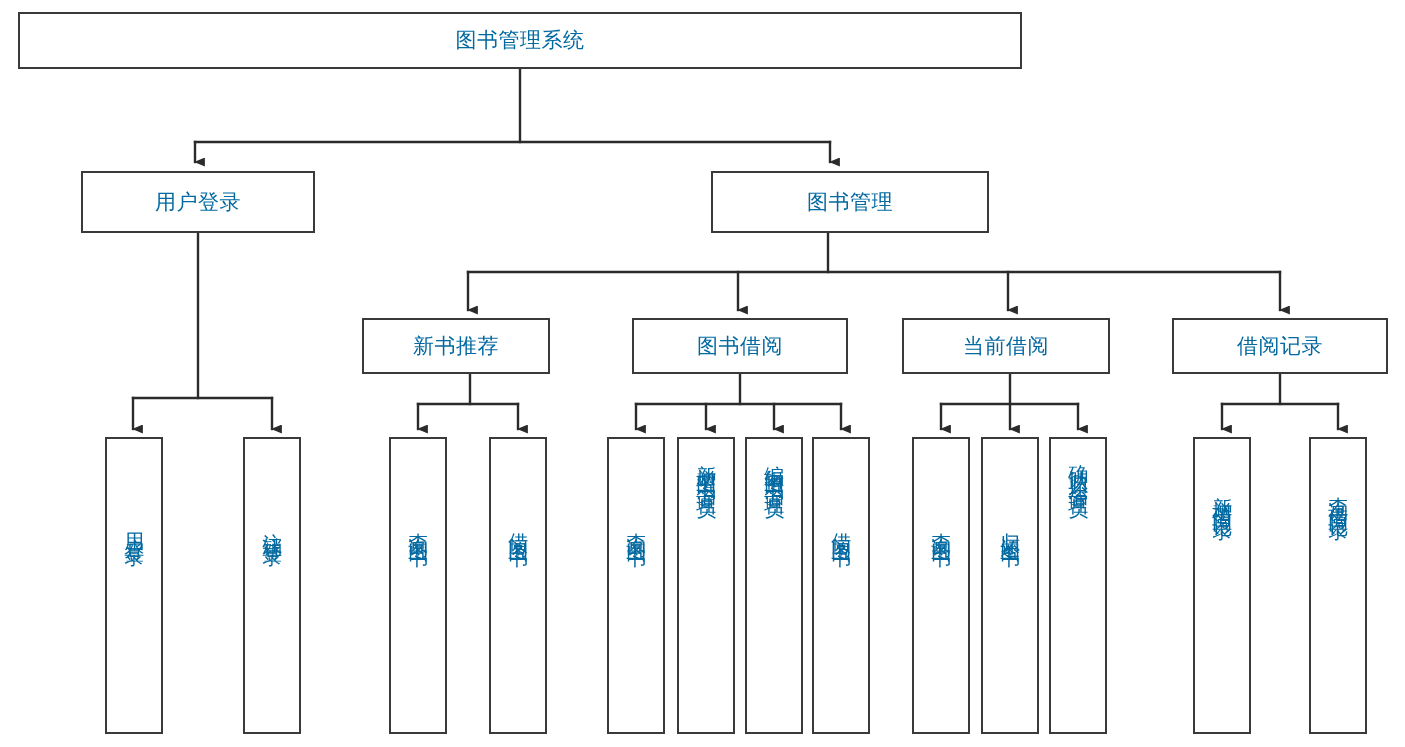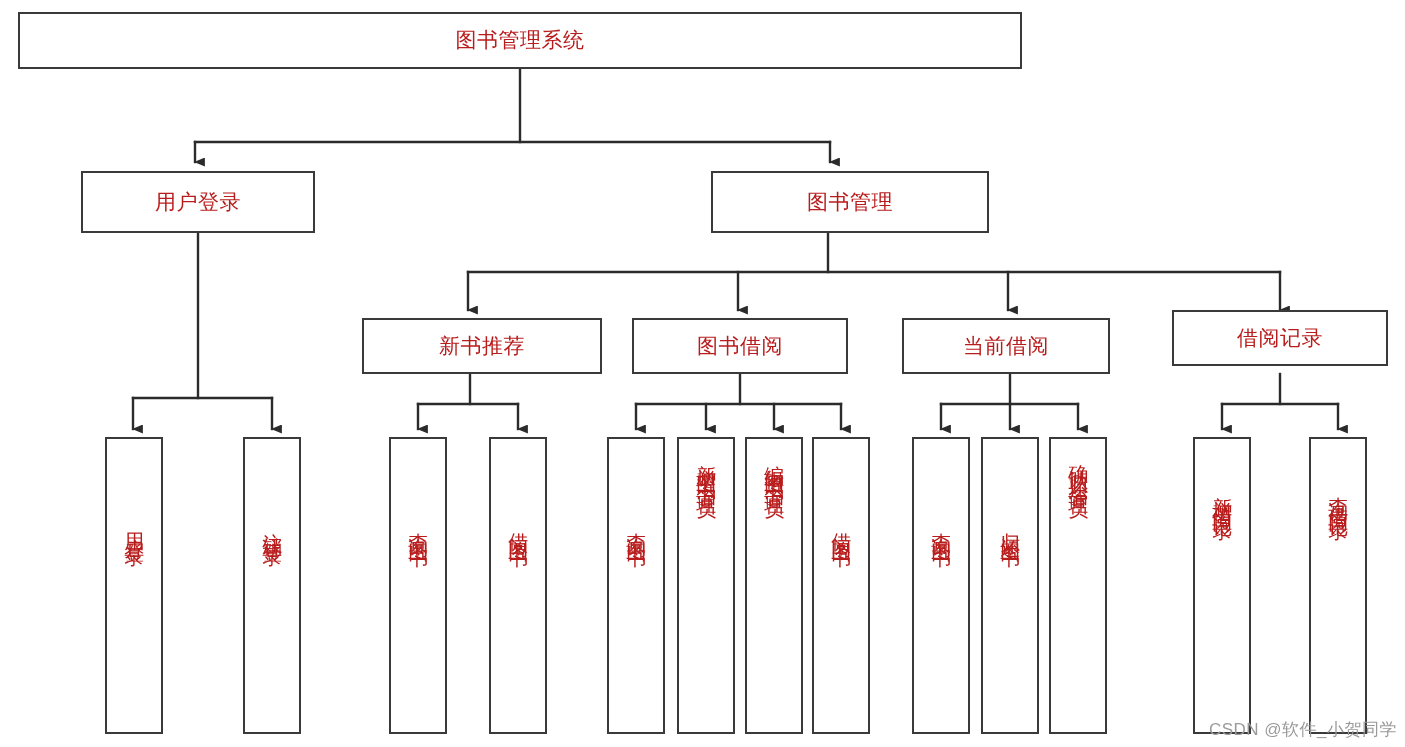--- a/index.html
+++ b/index.html
@@ -34,21 +34,21 @@
     display: flex;
     align-items: center;
     justify-content: center;
     color: #1c1c1c;
   }
   .node-label {
     font-size: 21px;
     line-height: 1.18;
     letter-spacing: 0.5px;
     white-space: nowrap;
-    color: #b91c1c;
+    color: #0369a1;
   }
   .node.leaf {
     align-items: flex-start;
     padding-top: 12px;
   }
   .node.leaf .node-label {
     writing-mode: vertical-rl;
     text-orientation: upright;
     white-space: nowrap;
     letter-spacing: 5px;
@@ -124,33 +124,33 @@
   </div>
 
   <div class="node" style="left:81px; top:171px; width:234px; height:62px;">
     <span class="node-label">用户登录</span>
   </div>
 
   <div class="node" style="left:711px; top:171px; width:278px; height:62px;">
     <span class="node-label">图书管理</span>
   </div>
 
-  <div class="node" style="left:362px; top:318px; width:240px; height:56px;">
+  <div class="node" style="left:362px; top:318px; width:188px; height:56px;">
     <span class="node-label">新书推荐</span>
   </div>
 
   <div class="node" style="left:632px; top:318px; width:216px; height:56px;text-align:right;">
     <span class="node-label">图书借阅</span>
   </div>
 
   <div class="node" style="left:902px; top:318px; width:208px; height:56px;">
     <span class="node-label">当前借阅</span>
   </div>
 
-  <div class="node" style="left:1172px; top:310px; width:216px; height:56px;">
+  <div class="node" style="left:1172px; top:318px; width:216px; height:56px;">
     <span class="node-label">借阅记录</span>
   </div>
 
   <div class="node leaf" style="left:105px; top:437px; width:58px; height:297px; padding-top:78px;">
     <span class="node-label">用户登录</span>
   </div>
 
   <div class="node leaf" style="left:243px; top:437px; width:58px; height:297px; padding-top:78px;">
     <span class="node-label">注销登录</span>
   </div>
@@ -192,15 +192,14 @@
   </div>
 
   <div class="node leaf" style="left:1193px; top:437px; width:58px; height:297px; padding-top:42px;">
     <span class="node-label">新增借阅记录</span>
   </div>
 
   <div class="node leaf" style="left:1309px; top:437px; width:58px; height:297px; padding-top:42px;">
     <span class="node-label">查询借阅记录</span>
   </div>
 
-  <div class="watermark">CSDN @软件_小贺同学</div>
 
 </div>
 
 </body></html>

